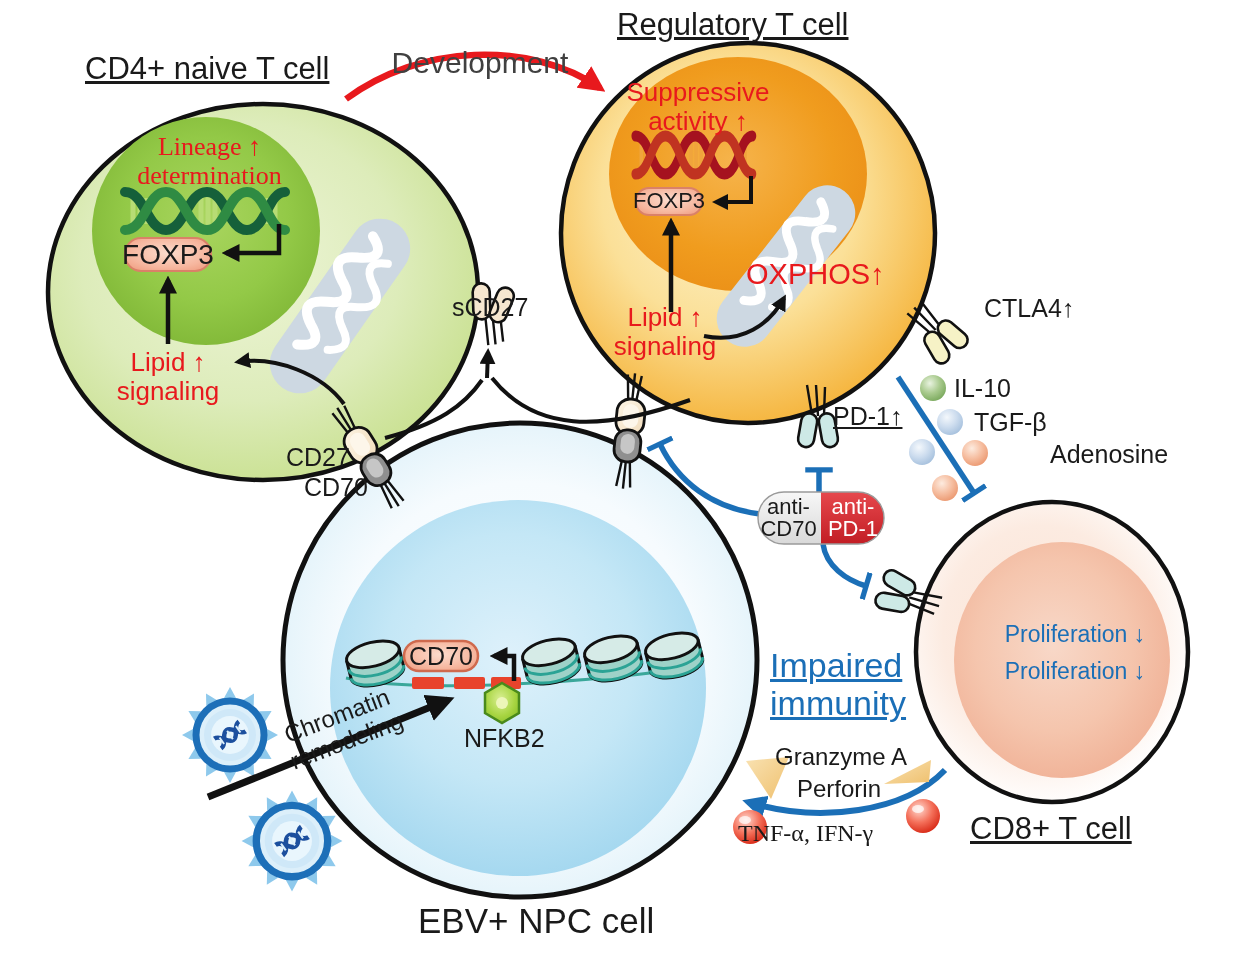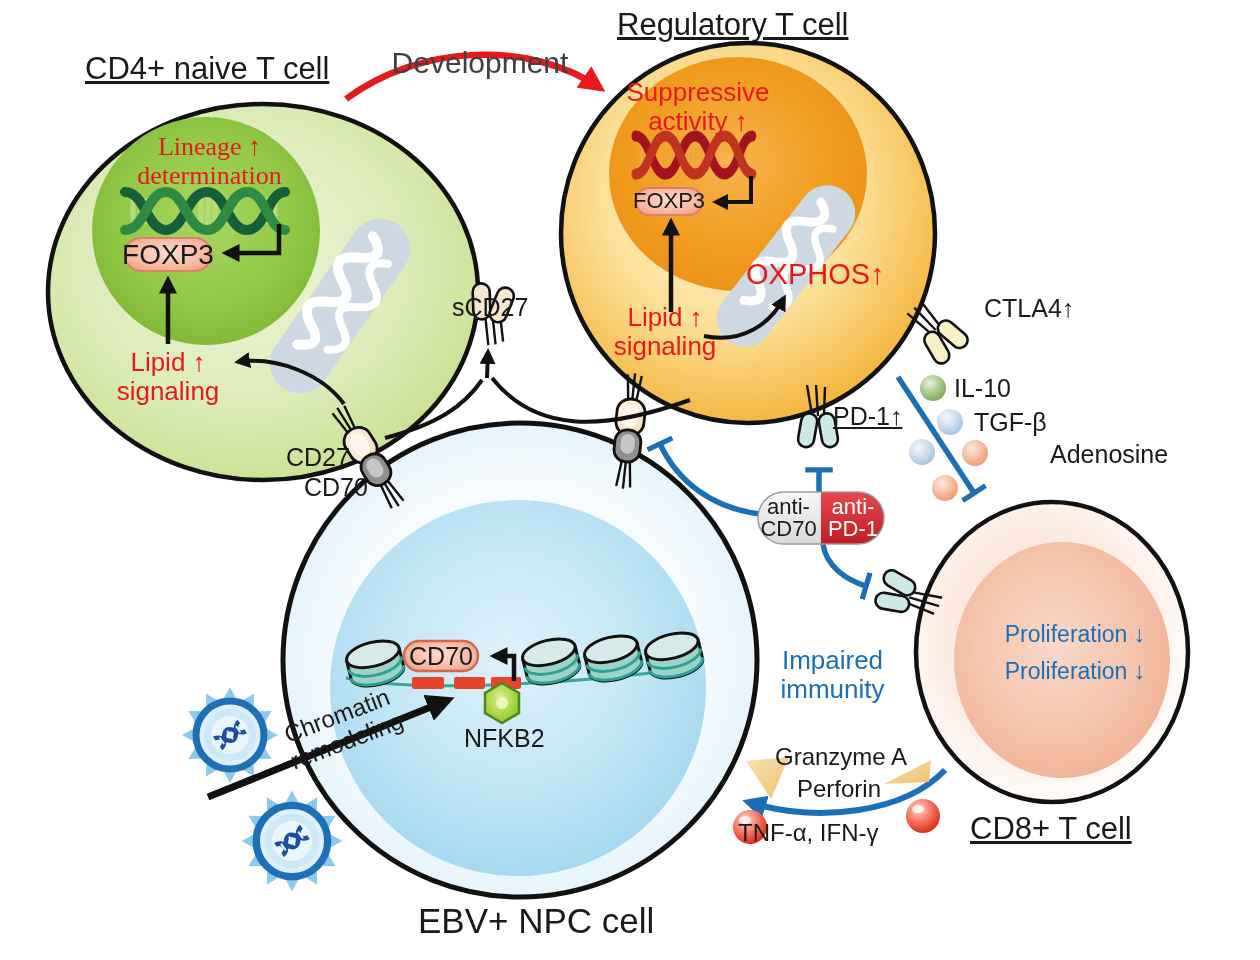--- a/index.html
+++ b/index.html
@@ -345,30 +345,30 @@
 
 <div class="lbl center" style="left:757px;top:496px;width:63px;font-size:22px;line-height:22px;">
   <span>anti-</span>
   <span>CD70</span>
 </div>
 <div class="lbl center" style="left:821px;top:496px;width:64px;font-size:22px;line-height:22px;color:#ffffff;">
   <span>anti-</span>
   <span>PD-1</span>
 </div>
 
-<div class="lbl center blue" style="left:770px;top:646px;width:125px;font-size:26px;">
+<div class="lbl center blue" style="left:770px;top:646px;width:125px;font-size:34px;text-decoration:underline;">
   <span>Impaired</span>
   <span>immunity</span>
 </div>
 <div class="lbl center blue" style="left:1000px;top:622px;width:150px;font-size:23px;">Proliferation ↓</div>
 <div class="lbl center blue" style="left:1000px;top:659px;width:150px;font-size:23px;">Proliferation ↓</div>
 
 <div class="lbl" style="left:775px;top:744px;font-size:24px;">Granzyme A</div>
 <div class="lbl" style="left:797px;top:776px;font-size:24px;">Perforin</div>
-<div class="lbl" style="left:738px;top:820px;font-size:24px;">TNF-α, IFN-γ</div>
+<div class="lbl" style="left:738px;top:820px;font-size:24px;font-family:Liberation Serif, serif;">TNF-α, IFN-γ</div>
 <div class="lbl big" style="left:970px;top:812px;">CD8+ T cell</div>
 
 <div class="lbl center" style="left:262px;top:702px;width:160px;font-size:24px;transform:rotate(-21deg);">
   <span>Chromatin</span>
   <span>remodeling</span>
 </div>
 <div class="lbl flexbox" style="left:404px;top:641px;width:74px;height:30px;font-size:25px;">CD70</div>
 <div class="lbl" style="left:464px;top:724px;font-size:25px;">NFKB2</div>
 <div class="lbl" style="left:418px;top:901px;font-size:35px;">EBV+ NPC cell</div>
 

